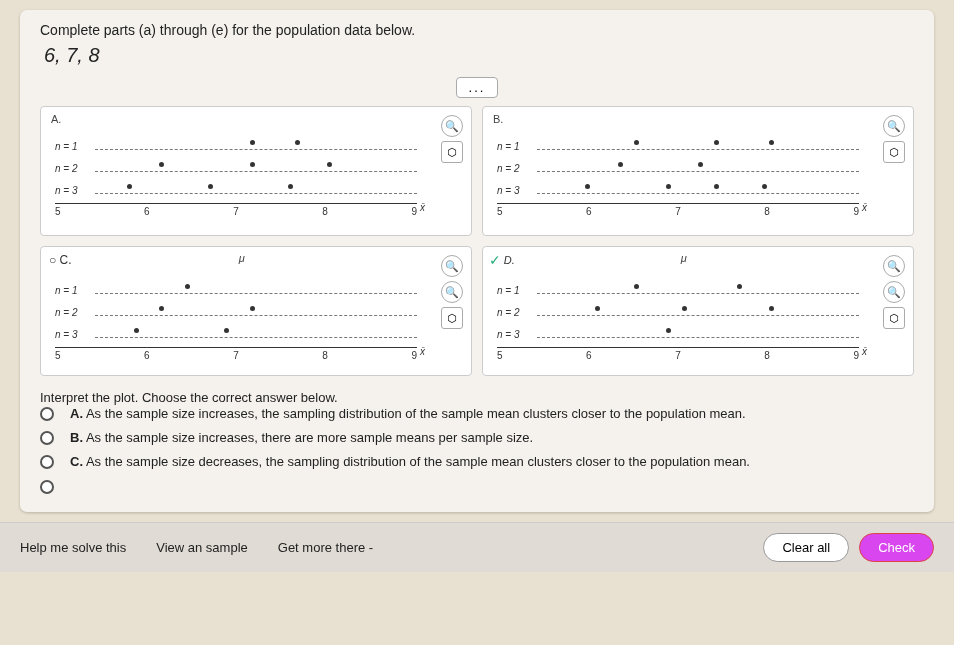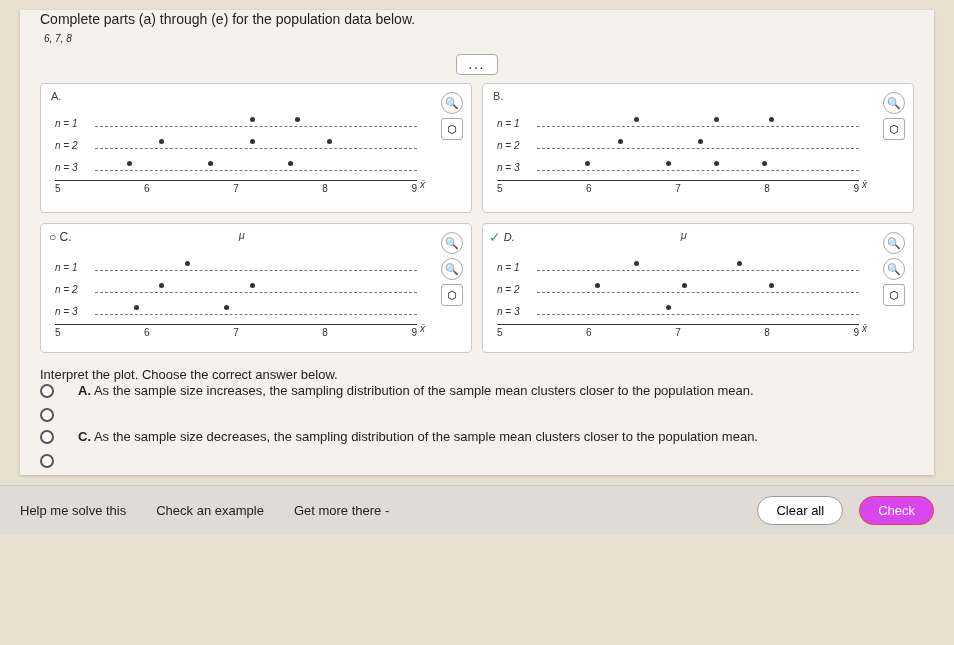--- a/index.html
+++ b/index.html
@@ -8,33 +8,33 @@
       background: #e8e0d0;
       width: 954px;
       min-height: 645px;
       position: relative;
       overflow: hidden;
     }
 
     .main-container {
       background: #f5f2ee;
       margin: 10px 20px;
-      padding: 1px 20px;
-      border-radius: 0;
+      padding: 12px 20px;
+      border-radius: 7px;
       box-shadow: 0 1px 3px rgba(0,0,0,0.2);
     }
 
     .instruction {
       font-size: 14px;
       color: #222;
       margin-bottom: 6px;
     }
 
     .population-data {
-      font-size: 10px;
+      font-size: 20px;
       color: #222;
       font-style: italic;
       margin-bottom: 10px;
       margin-left: 4px;
     }
 
     .dots-button {
       display: flex;
       justify-content: center;
       margin-bottom: 8px;
@@ -139,21 +139,21 @@
 
     .radio-section-title {
       font-size: 13px;
       color: #222;
     }
 
     .radio-option {
       display: flex;
       align-items: flex-start;
       margin-bottom: 6px;
-      gap: 24px;
+      gap: 16px;
       cursor: pointer;
     }
 
     .radio-circle {
       width: 14px;
       height: 14px;
       border: 2px solid #555;
       border-radius: 50%;
       flex-shrink: 0;
       margin-top: 2px;
@@ -184,21 +184,21 @@
     .bottom-link {
       font-size: 13px;
       color: #222;
       cursor: pointer;
       text-decoration: none;
       font-weight: 500;
     }
 
     .bottom-right {
       display: flex;
-      gap: 16px;
+      gap: 10px;
     }
 
     .bottom-btn {
       padding: 6px 18px;
       border-radius: 20px;
       border: 1px solid #999;
       font-size: 13px;
       cursor: pointer;
       background: white;
     }
@@ -401,37 +401,38 @@
   <div class="radio-section">
     <div class="radio-section-title">Interpret the plot. Choose the correct answer below.</div>
 
     <div class="radio-option">
       <div class="radio-circle"></div>
       <span class="radio-option-text"><strong>A.</strong> As the sample size increases, the sampling distribution of the sample mean clusters closer to the population mean.</span>
     </div>
 
     <div class="radio-option">
       <div class="radio-circle"></div>
+      <span class="radio-option-text"><strong>B.</strong> As the sample size increases, there are more sample means per sample size.</span>
     </div>
 
     <div class="radio-option">
       <div class="radio-circle"></div>
       <span class="radio-option-text"><strong>C.</strong> As the sample size decreases, the sampling distribution of the sample mean clusters closer to the population mean.</span>
     </div>
 
     <div class="radio-option">
       <div class="radio-circle"></div>
     </div>
   </div>
 
 </div>
 
 <div class="bottom-bar">
   <div class="bottom-left">
     <a class="bottom-link">Help me solve this</a>
-    <a class="bottom-link">Check an example</a>
+    <a class="bottom-link">View an sample</a>
     <a class="bottom-link">Get more there -</a>
   </div>
   <div class="bottom-right">
     <button class="bottom-btn">Clear all</button>
     <button class="bottom-btn btn-check">Check</button>
   </div>
 </div>
 
 </body></html>

